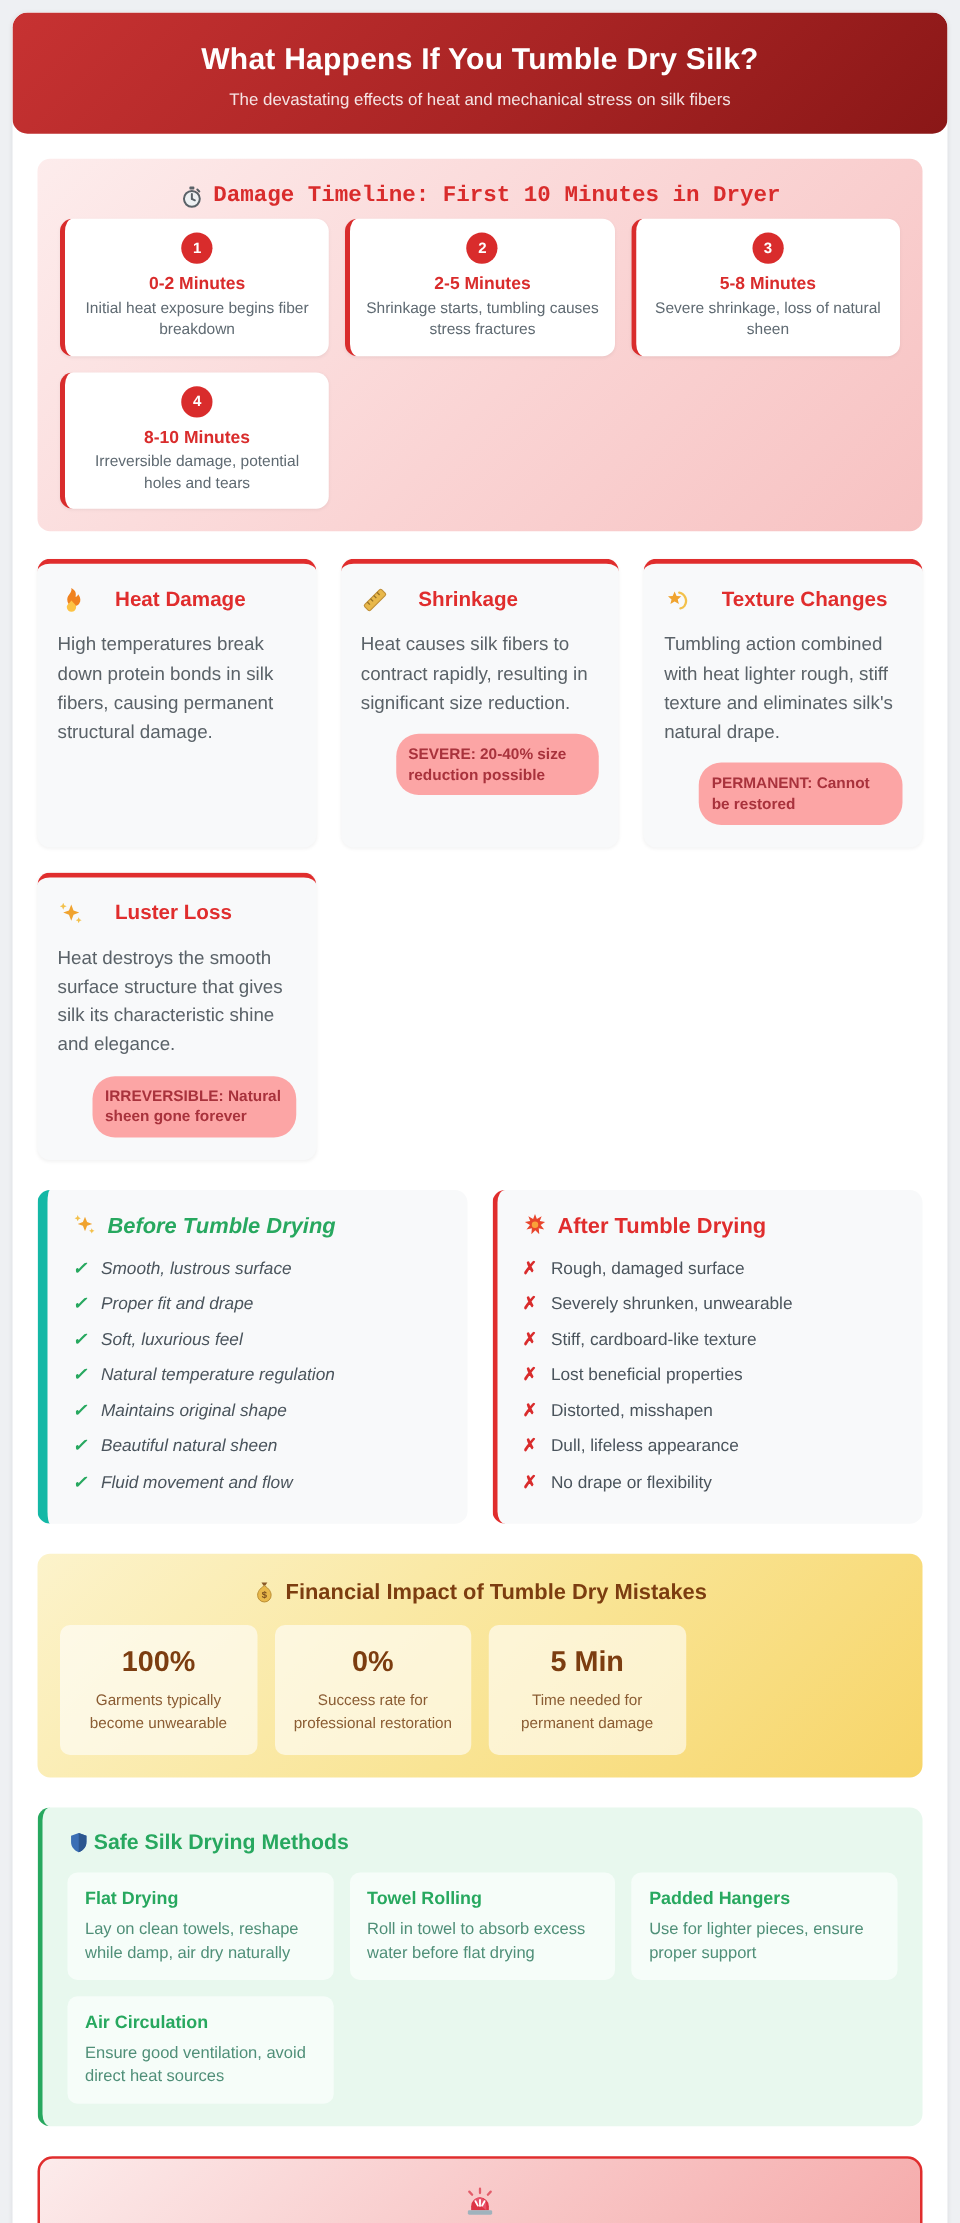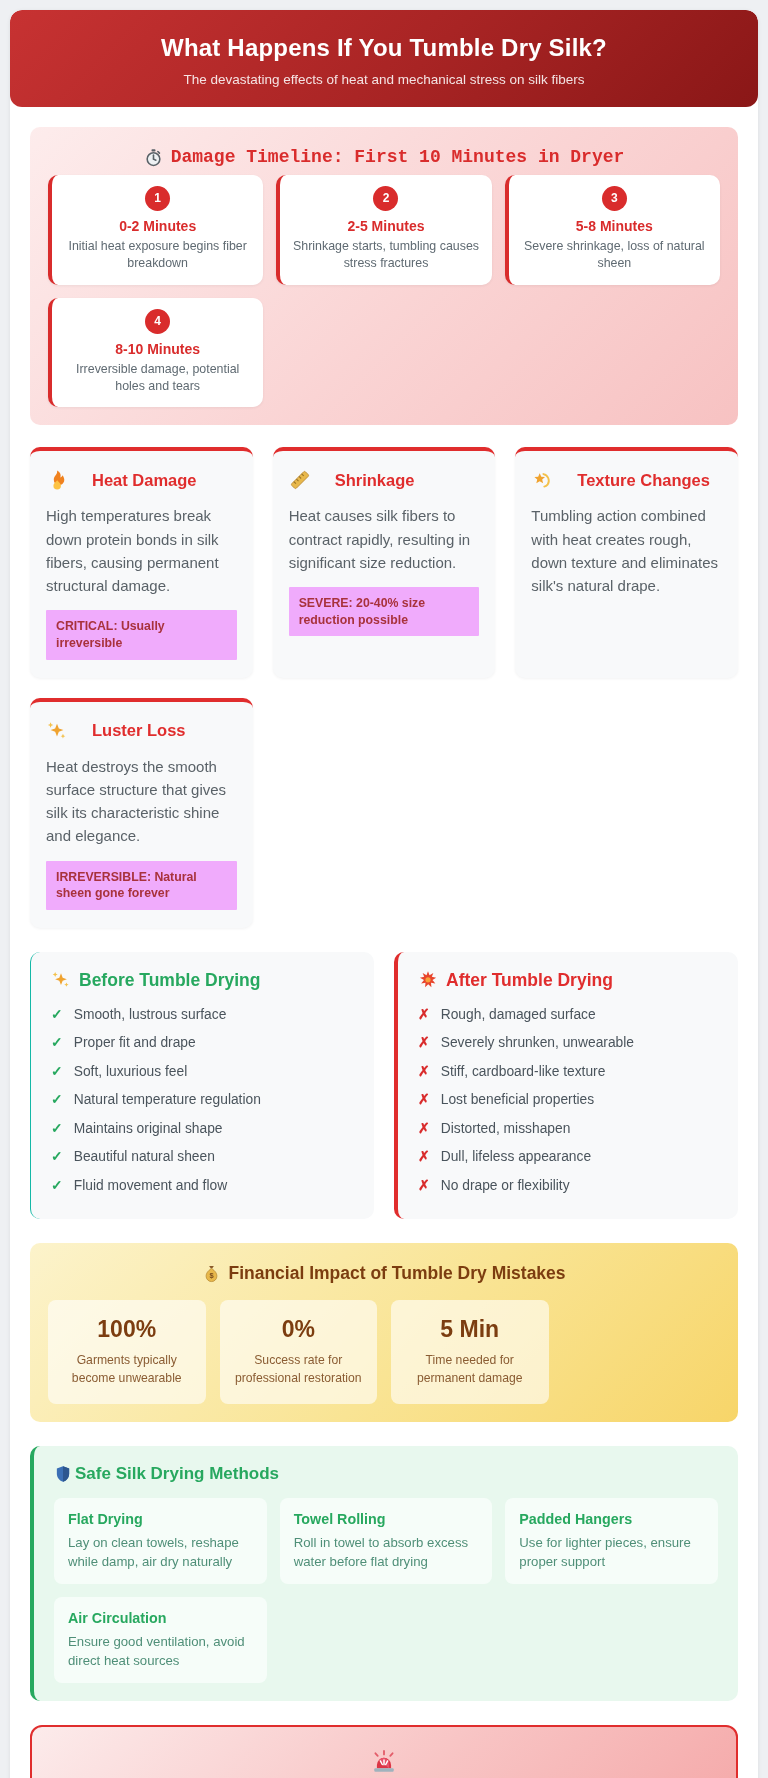--- a/index.html
+++ b/index.html
@@ -45,29 +45,29 @@
   
   .d-grid { display: grid; grid-template-columns: repeat(3, 1fr); gap: 20px; margin-bottom: 24px; }
   .d-card {
     background: #f8f9fa; border-top: 4px solid #e02d2d; border-radius: 10px;
     padding: 18px 16px; box-shadow: 0 1px 3px rgba(0,0,0,0.05);
   }
   .d-head { display: flex; align-items: center; gap: 24px; margin-bottom: 13px; }
   .d-title { color: #e02d2d; font-size: 16.5px; font-weight: bold; }
   .d-desc { color: #5a6268; font-size: 15px; line-height: 1.55; margin-bottom: 13px; }
   .badge {
-    display: inline-block; background: #f0abfc; color: #a8323c;
+    display: inline-block; background: #fca5a5; color: #a8323c;
     font-size: 12.3px; font-weight: bold; line-height: 1.35;
-    padding: 8px 10px; border-radius: 1px;
+    padding: 8px 10px; border-radius: 18px; margin-left: 28px;
   }
 
   
   .c-grid { display: grid; grid-template-columns: 1fr 1fr; gap: 20px; margin-bottom: 24px; }
   .c-panel { background: #f8f9fa; border-radius: 10px; padding: 18px 20px 14px; }
-  .c-before { border-left: 1px solid #14b8a6; }
+  .c-before { border-left: 8px solid #14b8a6; font-style: italic; }
   .c-after  { border-left: 4px solid #e02d2d; }
   .c-title { font-size: 17.5px; font-weight: bold; margin-bottom: 15px; display: flex; align-items: center; gap: 8px; }
   .c-before .c-title { color: #27a85f; }
   .c-after  .c-title { color: #e02d2d; }
   .c-item { display: flex; align-items: baseline; gap: 11px; margin-bottom: 12.5px; color: #4a545c; font-size: 13.8px; }
   .mark-check { color: #27a85f; font-weight: bold; font-size: 14px; }
   .mark-cross { color: #d92c2c; font-weight: bold; font-size: 14px; }
 
   
   .financial {
@@ -159,21 +159,20 @@
         <div class="d-head">
           <span class="icon">
             <svg width="22" height="22" viewBox="0 0 24 24">
                 <path d="M12 1.5c1.2 4.2-3.5 5.6-3.5 10a5.8 5.8 0 0 0 11.3 1.8c.6-2.6-.5-4.6-1.8-6.4-.5 1.6-1.5 2.2-2.3 2.3.8-2.7.3-5.7-3.7-7.7z" fill="#f0821f"></path>
                 <path d="M12.2 22.3a4.1 4.1 0 0 1-4.1-4.1c0-2.3 2.1-3.2 4.1-5.8 2 2.6 4.1 3.5 4.1 5.8a4.1 4.1 0 0 1-4.1 4.1z" fill="#fdc344"></path>
               </svg>
           </span>
           <span class="d-title">Heat Damage</span>
         </div>
         <div class="d-desc">High temperatures break down protein bonds in silk fibers, causing permanent structural damage.</div>
-        <span class="badge">CRITICAL: Usually irreversible</span>
       </div>
       <div class="d-card">
         <div class="d-head">
           <span class="icon">
             <svg width="22" height="22" viewBox="0 0 24 24">
                 <g transform="rotate(-45 12 12)">
                   <rect x="1.5" y="8.5" width="21" height="7" rx="1.5" fill="#e8b84b" stroke="#c0903a" stroke-width="1"></rect>
                   <path d="M6 8.5v3.2 M10 8.5v3.2 M14 8.5v3.2 M18 8.5v3.2" stroke="#9a7326" stroke-width="1.2"></path>
                 </g>
               </svg>
@@ -186,21 +185,22 @@
       <div class="d-card">
         <div class="d-head">
           <span class="icon">
             <svg width="22" height="22" viewBox="0 0 24 24">
                 <path d="M9.5 4.5l1.7 3.9 4.1.4-3.1 2.7 1 4-3.7-2.2-3.7 2.2 1-4-3.1-2.7 4.1-.4z" fill="#f0a32f"></path>
                 <path d="M13.5 5.5a7.5 7.5 0 0 1 4.6 11.6c-1 1.3-2.4 2-3.6 2.2" fill="none" stroke="#f3c14b" stroke-width="2" stroke-linecap="round"></path>
               </svg>
           </span>
           <span class="d-title">Texture Changes</span>
         </div>
-        <div class="d-desc">Tumbling action combined with heat creates rough, down texture and eliminates silk's natural drape.</div>
+        <div class="d-desc">Tumbling action combined with heat lighter rough, stiff texture and eliminates silk's natural drape.</div>
+        <span class="badge">PERMANENT: Cannot be restored</span>
       </div>
       <div class="d-card">
         <div class="d-head">
           <span class="icon">
             <svg width="22" height="22" viewBox="0 0 24 24">
                 <path d="M12 4l2 5.2 5 1.8-5 1.8-2 5.2-2-5.2-5-1.8 5-1.8z" fill="#f0a32f"></path>
                 <path d="M5 2.5l.9 2.1 2.1.9-2.1.9L5 8.5l-.9-2.1L2 5.5l2.1-.9z" fill="#f3c14b"></path>
                 <path d="M18.5 15l.8 1.8 1.8.8-1.8.8-.8 1.8-.8-1.8-1.8-.8 1.8-.8z" fill="#f3c14b"></path>
               </svg>
           </span>

